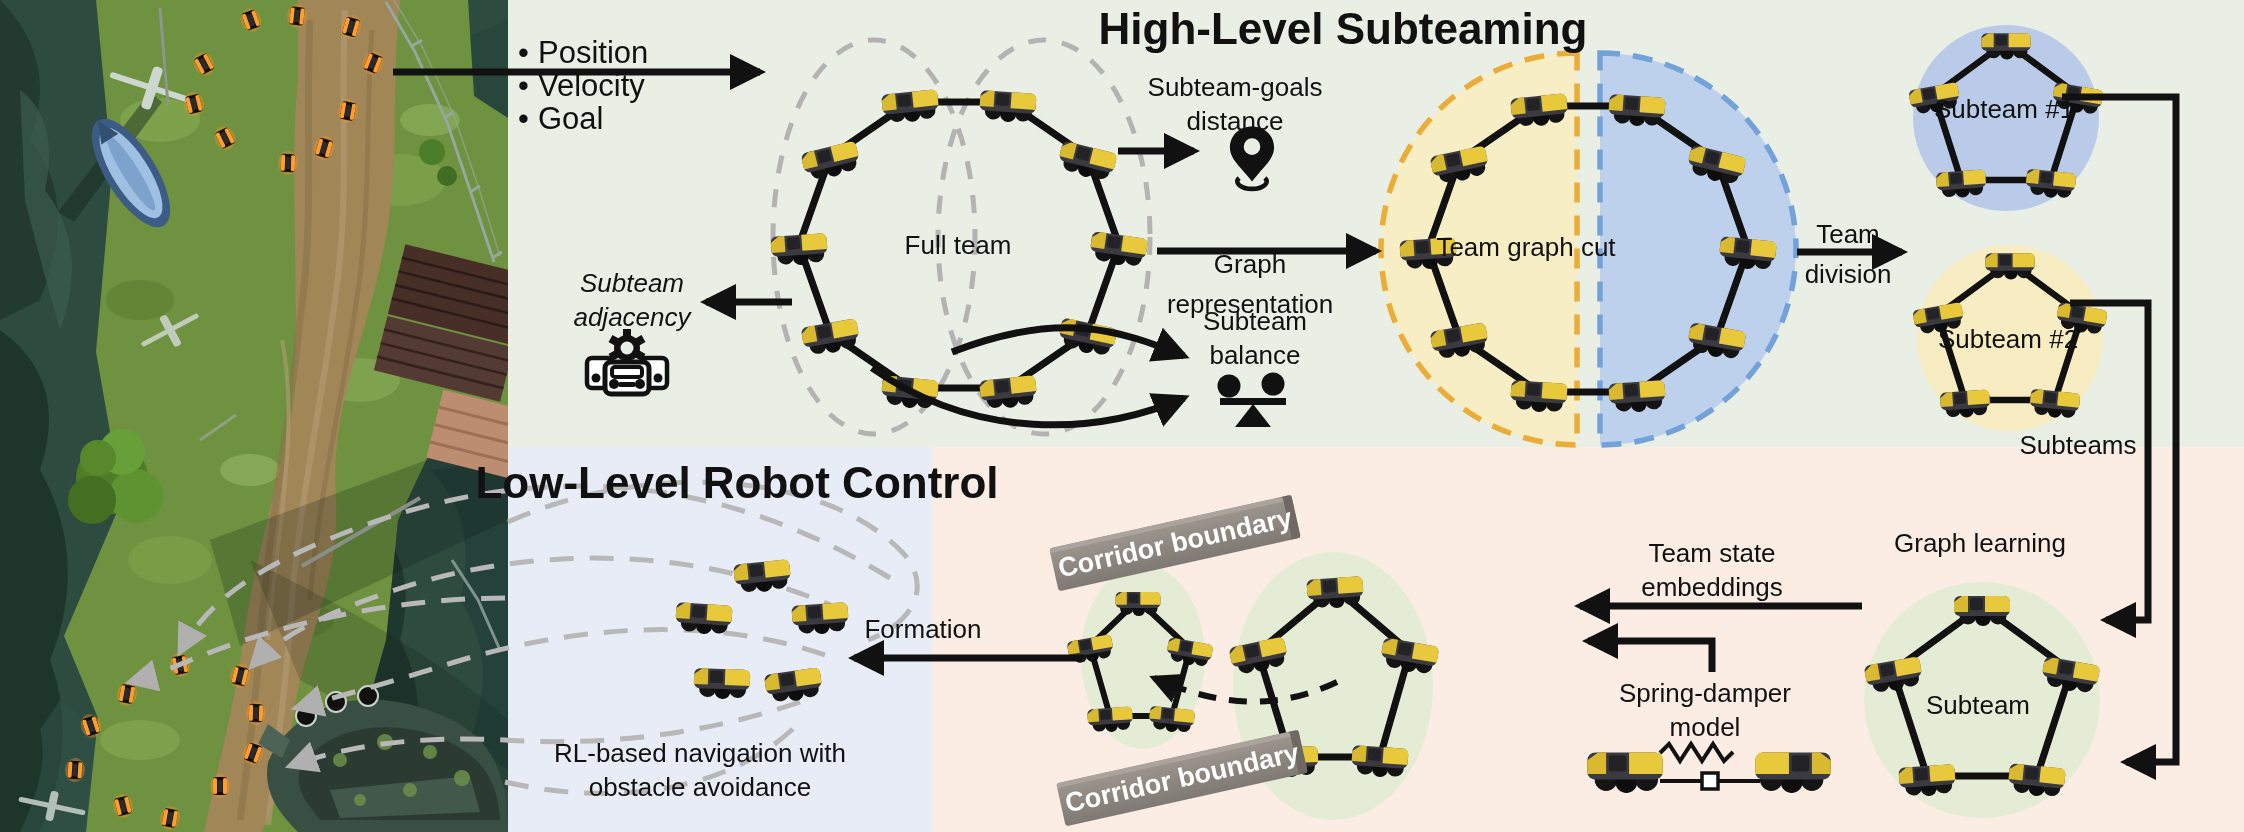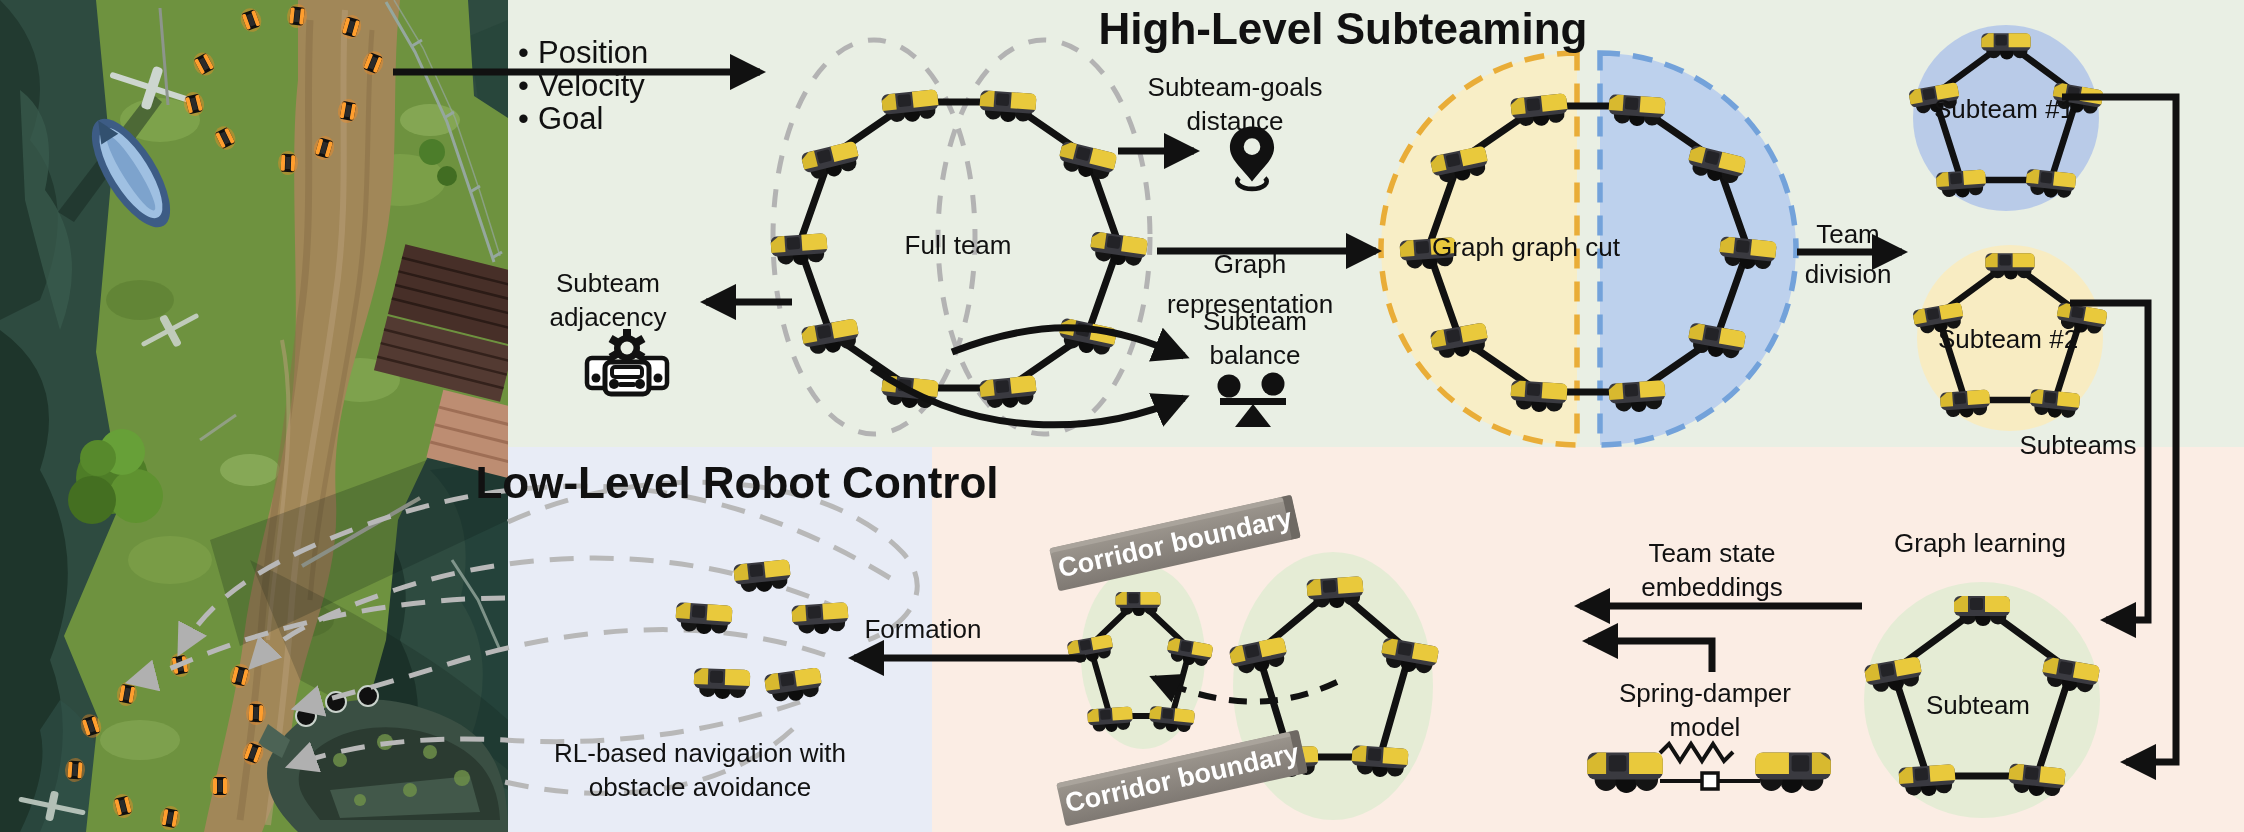--- a/index.html
+++ b/index.html
@@ -386,27 +386,27 @@
   <div id="inputs">
     <div class="bullet">Position</div>
     <div class="bullet">Velocity</div>
     <div class="bullet">Goal</div>
   </div>
 
   <div class="lbl nowrap" style="left:958px;top:228px;">Full team</div>
 
   <div class="lbl" style="left:1235px;top:70px;width:230px;">Subteam-goals distance</div>
 
-  <div class="lbl" style="left:608px;top:266px;width:180px;">Subteam adjacency</div>
+  <div class="lbl" style="left:632px;top:266px;width:180px;font-style:italic;">Subteam adjacency</div>
 
   <div class="lbl gap40" style="left:1250px;top:212px;width:215px;margin-top:32px;">Graph representation</div>
 
   <div class="lbl" style="left:1255px;top:304px;width:180px;">Subteam balance</div>
 
-  <div class="lbl nowrap" style="left:1526px;top:230px;">Graph graph cut</div>
+  <div class="lbl nowrap" style="left:1526px;top:230px;">Team graph cut</div>
 
   <div class="lbl gap40" style="left:1848px;top:214px;width:130px;">Team division</div>
 
   <div class="lbl" style="left:2004px;top:92px;width:150px;">Subteam #1</div>
 
   <div class="lbl" style="left:2008px;top:322px;width:150px;">Subteam #2</div>
 
   <div class="lbl nowrap" style="left:2078px;top:428px;">Subteams</div>
 
 

